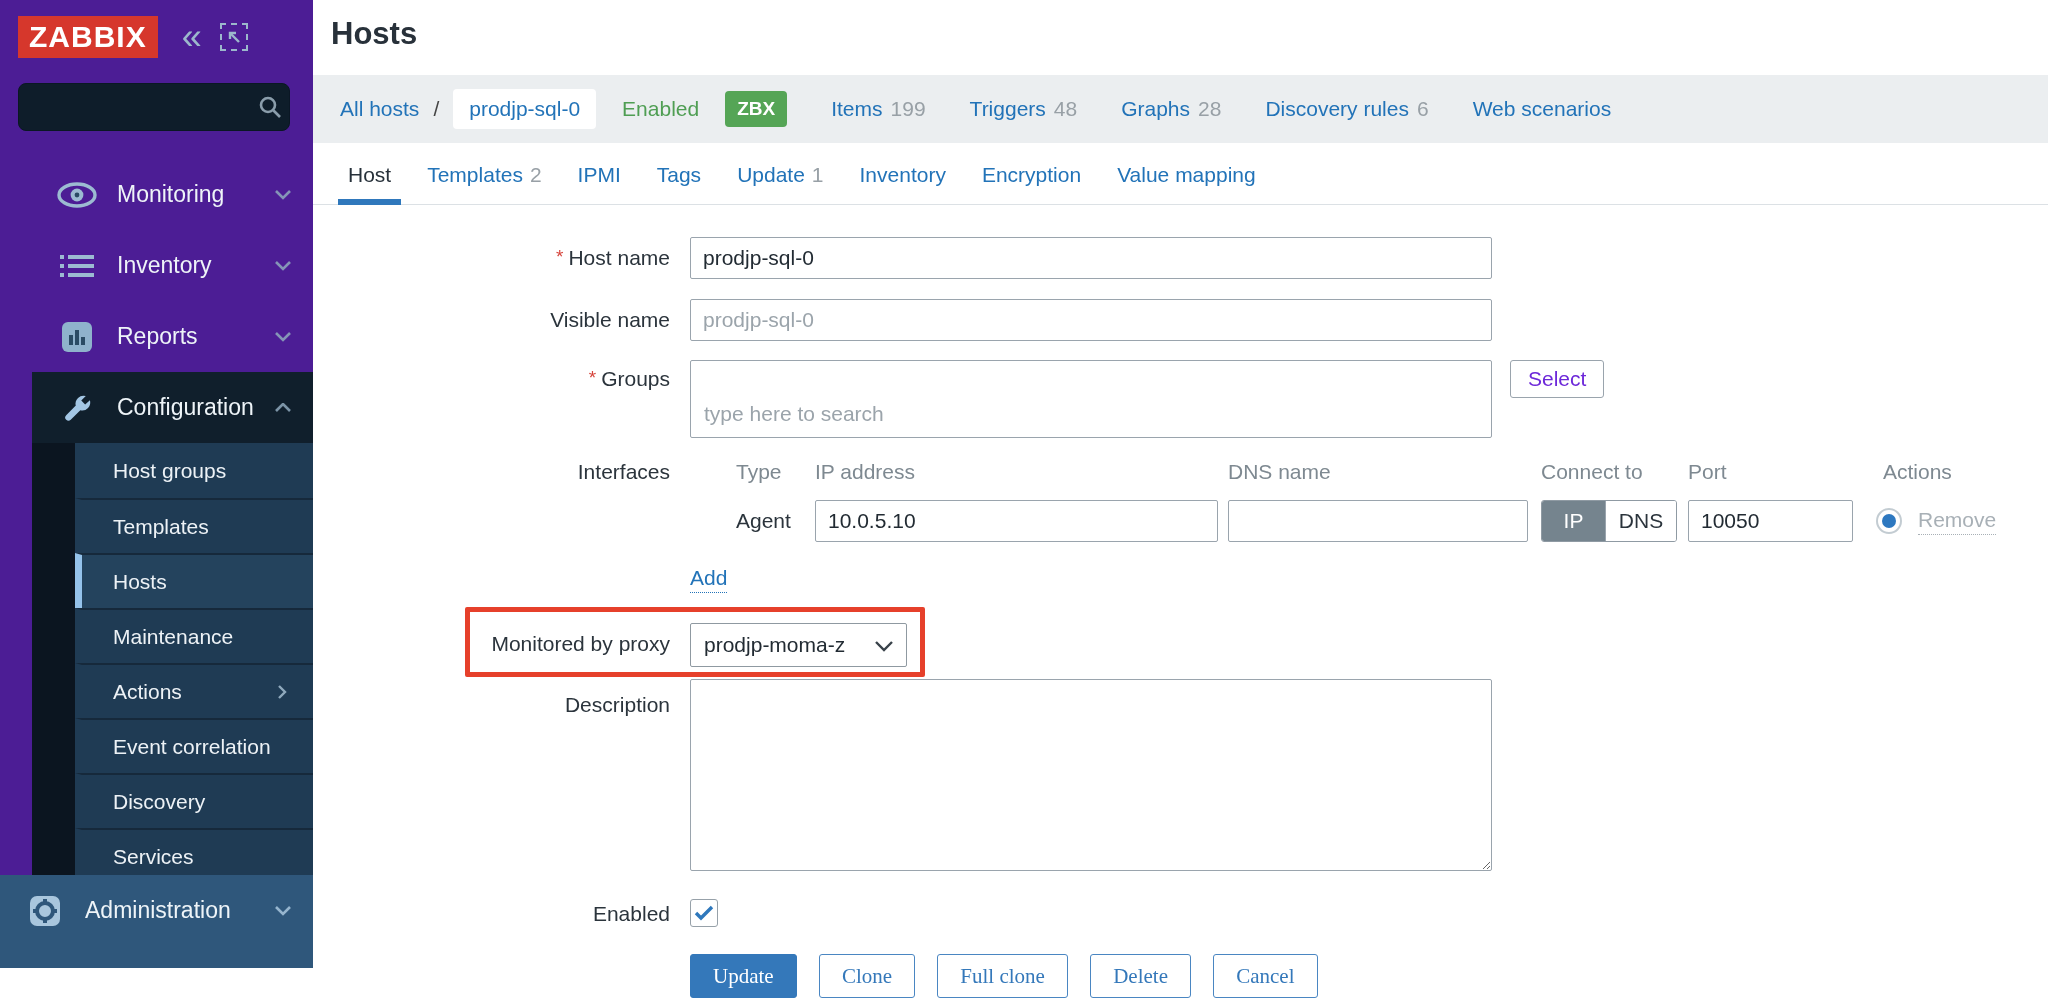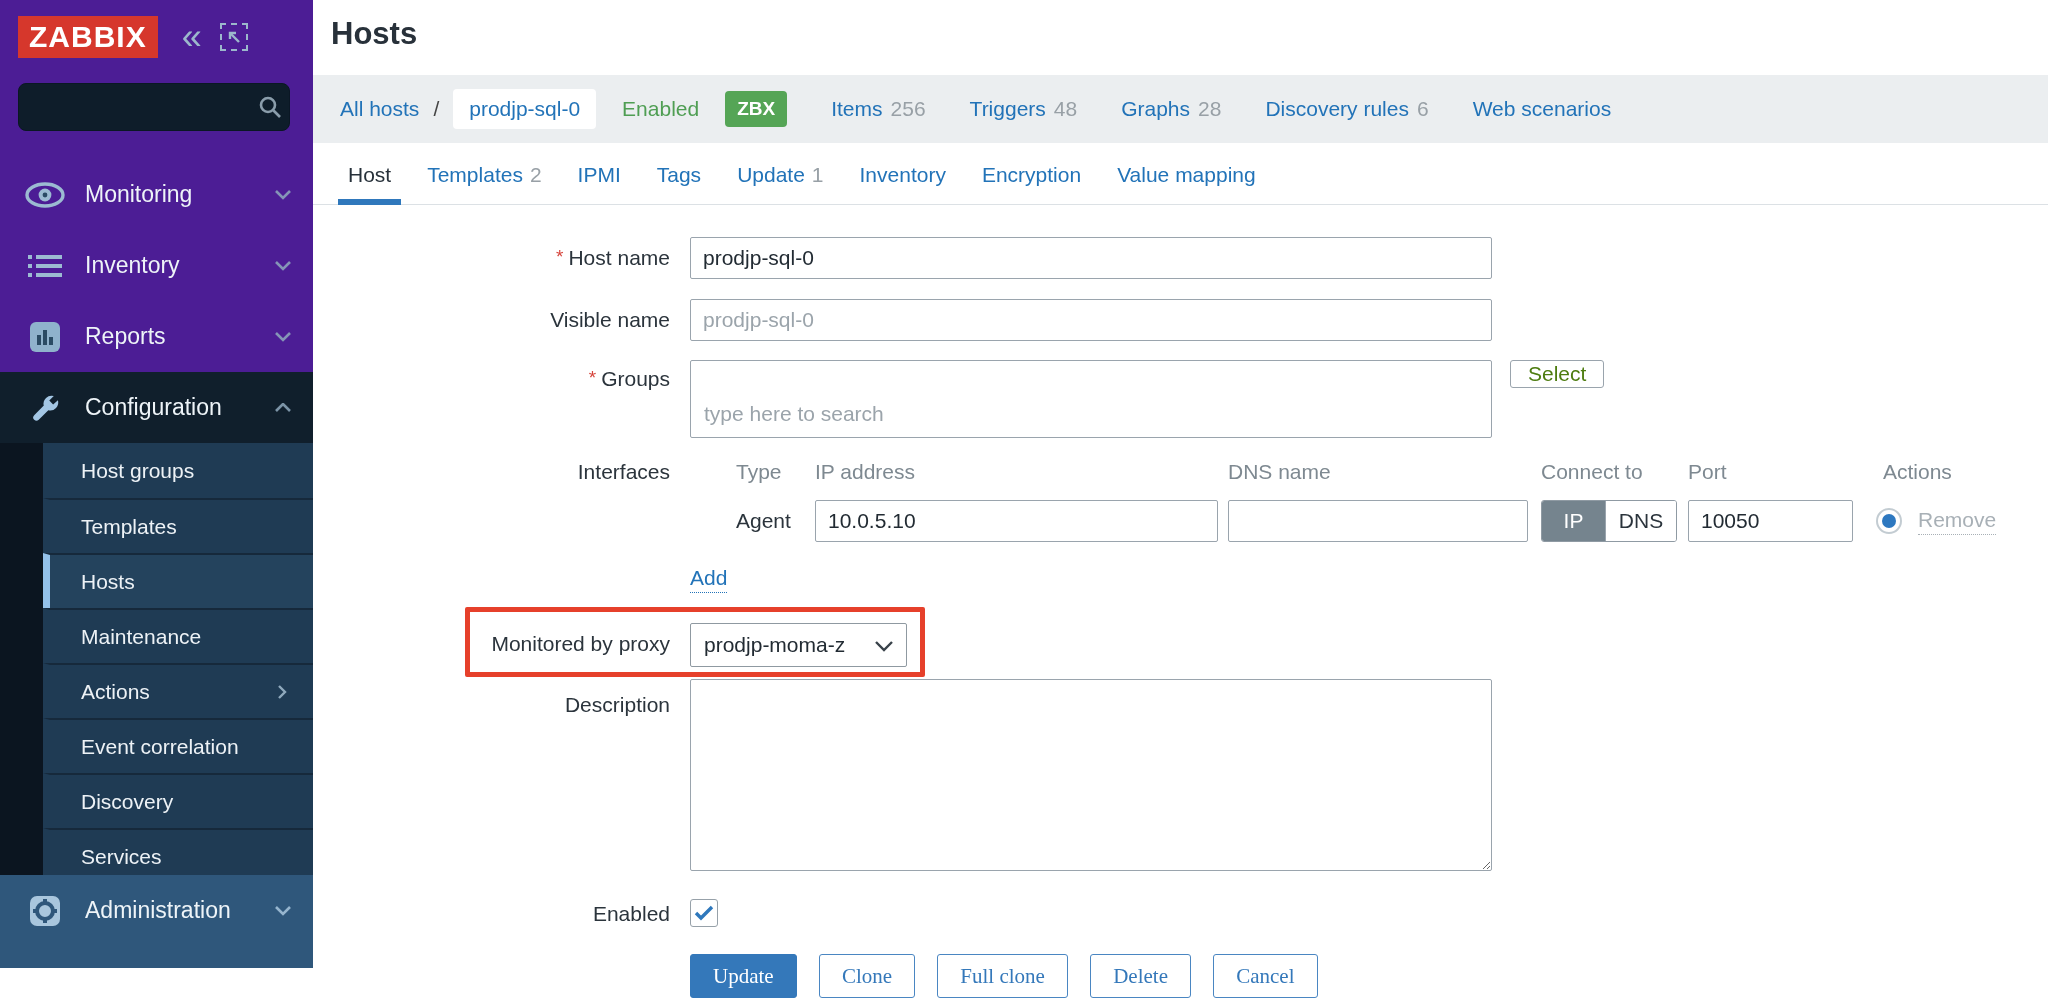--- a/index.html
+++ b/index.html
@@ -15,21 +15,21 @@
           letter-spacing:1px; height:42px; padding:0 11px; display:flex; align-items:center; }
   .collapse-icon { margin-left:24px; color:#9cb8cc; font-size:36px; line-height:30px; cursor:pointer; }
   .kiosk-icon { margin-left:18px; width:28px; height:28px; border:2px dashed #9cb8cc;
                 display:flex; align-items:center; justify-content:center; cursor:pointer; }
   .search-row { margin:25px 18px 0 18px; position:relative; }
   .search-input { width:272px; height:48px; background:#0e1d2a; border:1px solid #0a1724;
                   border-radius:8px; color:#cfdae2; font-size:20px; padding:0 44px 0 14px;
                   font-family:inherit; }
   .search-icon { position:absolute; right:12px; top:11px; }
 
-  .nav { margin-top:28px; }
+  .nav { margin-top:28px;margin-left:32px; }
   .nav-item { height:71px; display:flex; align-items:center; padding:0 22px 0 23px; cursor:pointer; }
   .nav-ic { width:44px; display:flex; justify-content:center; }
   .nav-label { margin-left:18px; font-size:23px; flex:1; color:#eef4f8; }
   .nav-chev { opacity:.85; }
 
   .config-header { background:#101f2c; }
   .submenu { background:#0b1520; }
   .submenu-inner { margin-left:43px; background:#1f3b54; }
   .sub-item { height:55px; display:flex; align-items:center; padding-left:31px; font-size:21px;
               color:#edf2f6; border-top:2px solid #16293b; border-left:7px solid transparent; cursor:pointer; }
@@ -70,22 +70,22 @@
   .req { color:#d6453c; margin-right:5px; font-size:19px; vertical-align:2px; }
 
   .txt { height:42px; border:1px solid #9aa4ad; border-radius:2px; padding:0 12px;
          font-size:21px; color:#222b33; font-family:inherit; background:#fff; }
   .txt::placeholder { color:#9ba4ab; }
   .w-main { width:802px; }
 
   .multiselect { width:802px; height:78px; border:1px solid #9aa4ad; border-radius:2px;
                  background:#fff; position:relative; cursor:text; }
   .ms-placeholder { position:absolute; left:13px; bottom:11px; color:#9ba4ab; }
-  .select-btn { margin-left:18px; height:28px; padding:0 17px; border:1px solid #9aa4ad; border-radius:3px;
-                background:#fff; color:#4d7c0f; font-size:21px; font-family:inherit; cursor:pointer; }
+  .select-btn { margin-left:18px; height:38px; padding:0 17px; border:1px solid #9aa4ad; border-radius:3px;
+                background:#fff; color:#6d28d9; font-size:21px; font-family:inherit; cursor:pointer; }
 
   .if-head { display:flex; color:#7e8991; }
   .if-row { display:flex; align-items:center; margin-top:16px; }
   .c1 { width:125px; padding-left:46px; white-space:nowrap; }
   .c1-agent { color:#2b343c; }
   .c2 { width:403px; }
   .c3 { width:300px; margin-left:10px; }
   .c4 { width:136px; margin-left:13px; white-space:nowrap; }
   .c5 { width:165px; margin-left:11px; }
   .c6 { margin-left:23px; display:flex; align-items:center; white-space:nowrap; }
@@ -292,21 +292,21 @@
   <div class="main">
     <h1 class="page-title">Hosts</h1>
 
     <div class="crumb-band">
       <span class="crumb-link">All hosts</span>
       <span class="crumb-sep">/</span>
       <span class="host-box">prodjp-sql-0</span>
       <span class="status-green">Enabled</span>
       <span class="zbx-badge">ZBX</span>
       <span class="crumb-group">
-        <span class="crumb-link">Items</span><span class="crumb-count">256</span>
+        <span class="crumb-link">Items</span><span class="crumb-count">199</span>
       </span>
       <span class="crumb-group">
         <span class="crumb-link">Triggers</span><span class="crumb-count">48</span>
       </span>
       <span class="crumb-group">
         <span class="crumb-link">Graphs</span><span class="crumb-count">28</span>
       </span>
       <span class="crumb-group">
         <span class="crumb-link">Discovery rules</span><span class="crumb-count">6</span>
       </span>

